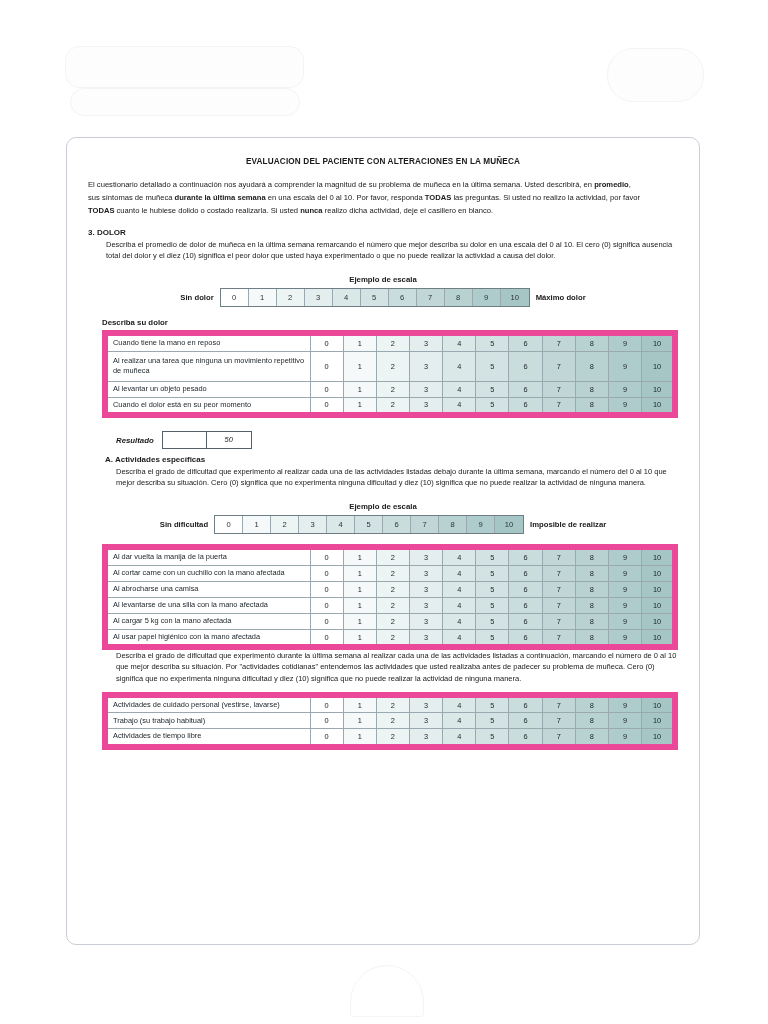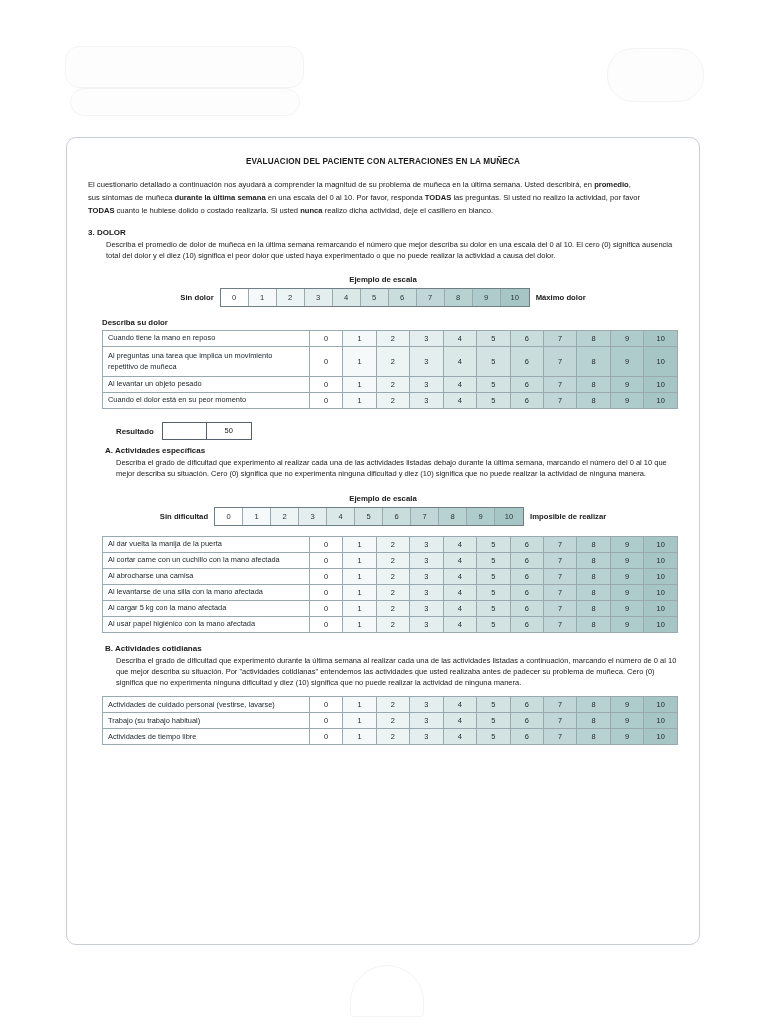--- a/index.html
+++ b/index.html
@@ -129,21 +129,21 @@
     color: #2a3338;
     border-right: 1px solid #9aa9af;
     box-sizing: border-box;
   }
   .example-scale .cell:last-child { border-right: none; }
 
   
   .qtable {
     border-collapse: collapse;
     margin: 3px 0 0 14px;
-    border: 1px solid #ec4899;
+    border: 6px solid #ec4899;
     table-layout: fixed;
   }
   .qtable td {
     border: 1px solid #9aa9af;
     font-size: 7.4px;
     color: #20282d;
     height: 16px;
     box-sizing: border-box;
   }
   .qtable td.lbl {
@@ -160,20 +160,21 @@
     vertical-align: middle;
   }
   .qtable tr.tall td { height: 30px; }
 
   
   .resultado-row {
     display: flex;
     align-items: center;
     gap: 8px;
     margin: 13px 0 0 28px;
+    font-style: italic;
   }
   .resultado-label {
     font-size: 7.8px;
     font-weight: bold;
   }
   .resultado-box {
     display: flex;
     border: 1px solid #55606a;
   }
   .resultado-box .rb {
@@ -241,21 +242,21 @@
           <td class="num" style="background: rgb(228, 238, 238);">3</td>
           <td class="num" style="background: rgb(219, 232, 232);">4</td>
           <td class="num" style="background: rgb(211, 227, 227);">5</td>
           <td class="num" style="background: rgb(202, 221, 221);">6</td>
           <td class="num" style="background: rgb(193, 215, 215);">7</td>
           <td class="num" style="background: rgb(184, 209, 209);">8</td>
           <td class="num" style="background: rgb(175, 204, 204);">9</td>
           <td class="num" style="background: rgb(166, 198, 198);">10</td>
         </tr>
         <tr class="tall">
-          <td class="lbl">Al preguntas una tarea que implica un movimiento repetitivo de muñeca</td>
+          <td class="lbl">Al realizar una tarea que ninguna un movimiento repetitivo de muñeca</td>
           <td class="num" style="background: rgb(255, 255, 255);">0</td>
           <td class="num" style="background: rgb(246, 249, 249);">1</td>
           <td class="num" style="background: rgb(237, 244, 244);">2</td>
           <td class="num" style="background: rgb(228, 238, 238);">3</td>
           <td class="num" style="background: rgb(219, 232, 232);">4</td>
           <td class="num" style="background: rgb(211, 227, 227);">5</td>
           <td class="num" style="background: rgb(202, 221, 221);">6</td>
           <td class="num" style="background: rgb(193, 215, 215);">7</td>
           <td class="num" style="background: rgb(184, 209, 209);">8</td>
           <td class="num" style="background: rgb(175, 204, 204);">9</td>
@@ -410,24 +411,20 @@
           <td class="num" style="background: rgb(211, 227, 227);">5</td>
           <td class="num" style="background: rgb(202, 221, 221);">6</td>
           <td class="num" style="background: rgb(193, 215, 215);">7</td>
           <td class="num" style="background: rgb(184, 209, 209);">8</td>
           <td class="num" style="background: rgb(175, 204, 204);">9</td>
           <td class="num" style="background: rgb(166, 198, 198);">10</td>
         </tr>
       </tbody>
     </table>
 
-  <div class="sec-letter" style="margin-top:11px;">
-    <span class="lt">B.</span>
-    <span>Actividades cotidianas</span>
-  </div>
   <div class="sec-body">Describa el grado de dificultad que experimentó durante la última semana al realizar cada una de las actividades listadas a continuación, marcando el número de 0 al 10 que mejor describa su situación. Por "actividades cotidianas" entendemos las actividades que usted realizaba antes de padecer su problema de muñeca. Cero (0) significa que no experimenta ninguna dificultad y diez (10) significa que no puede realizar la actividad de ninguna manera.</div>
 
   <table class="qtable" style="margin-top:8px;">
       <tbody>
         <tr>
           <td class="lbl">Actividades de cuidado personal (vestirse, lavarse)</td>
           <td class="num" style="background: rgb(255, 255, 255);">0</td>
           <td class="num" style="background: rgb(246, 249, 249);">1</td>
           <td class="num" style="background: rgb(237, 244, 244);">2</td>
           <td class="num" style="background: rgb(228, 238, 238);">3</td>

